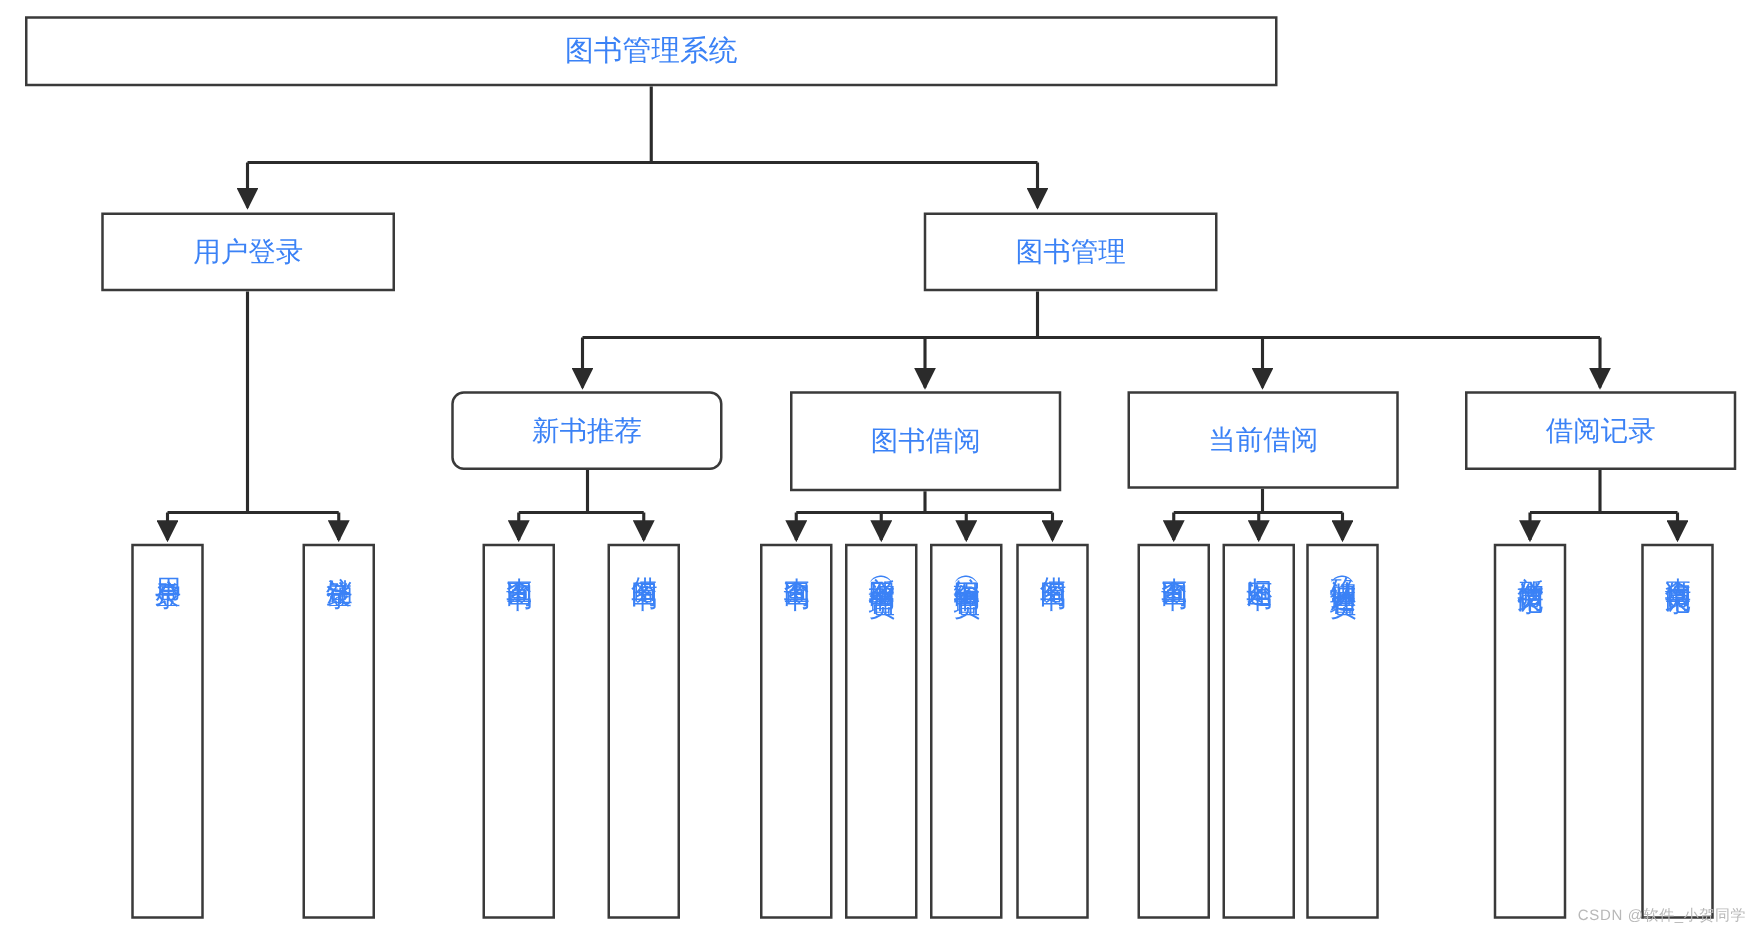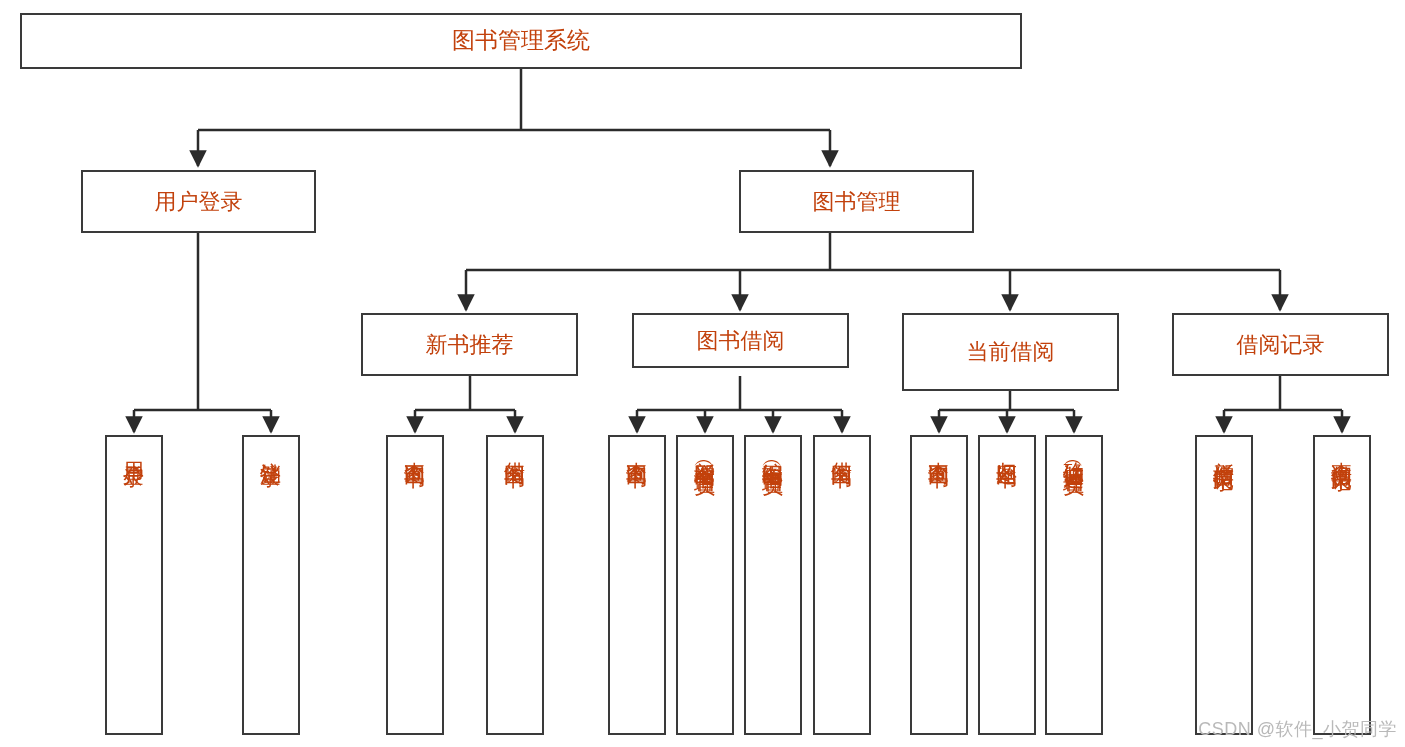--- a/index.html
+++ b/index.html
@@ -29,21 +29,21 @@
   }
   
   .node {
     position: absolute;
     box-sizing: border-box;
     background: #ffffff;
     border: 2px solid #3a3a3a;
     display: flex;
     align-items: center;
     justify-content: center;
-    color: #c2410c;
+    color: #3b82f6;
     z-index: 2;
   }
   .node .label {
     display: block;
     text-align: center;
     line-height: 1.18;
     white-space: nowrap;
   }
   
   .node.root {
@@ -68,21 +68,21 @@
     font-size: 21px;
     letter-spacing: 2px;
     line-height: 1;
     white-space: nowrap;
   }
   
   #watermark {
     position: absolute;
     right: 8px;
     bottom: 6px;
-    font-size: 18px;
+    font-size: 12px;
     color: #b9b9b9;
     letter-spacing: 0.5px;
     z-index: 3;
     white-space: nowrap;
   }
 </style>
 </head>
 <body>
 
 <div id="canvas">
@@ -143,24 +143,24 @@
     <span class="label">图书管理系统</span>
   </div>
 
   <div class="node branch" style="left:81px; top:170px; width:235px; height:63px;">
     <span class="label">用户登录</span>
   </div>
   <div class="node branch" style="left:711px; top:170px; width:235px; height:63px;margin-left:28px;">
     <span class="label">图书管理</span>
   </div>
 
-  <div class="node branch" style="left:361px; top:313px; width:217px; height:63px;">
+  <div class="node branch" style="left:361px; top:313px; width:217px; height:63px;border-radius:10px;">
     <span class="label">新书推荐</span>
   </div>
-  <div class="node branch" style="left:632px; top:313px; width:217px; height:55px;">
+  <div class="node branch" style="left:632px; top:313px; width:217px; height:80px;">
     <span class="label">图书借阅</span>
   </div>
   <div class="node branch" style="left:902px; top:313px; width:217px; height:78px;">
     <span class="label">当前借阅</span>
   </div>
   <div class="node branch" style="left:1172px; top:313px; width:217px; height:63px;">
     <span class="label">借阅记录</span>
   </div>
 
   <div class="node leaf" style="left:105px; top:435px; width:58px; height:300px;">

